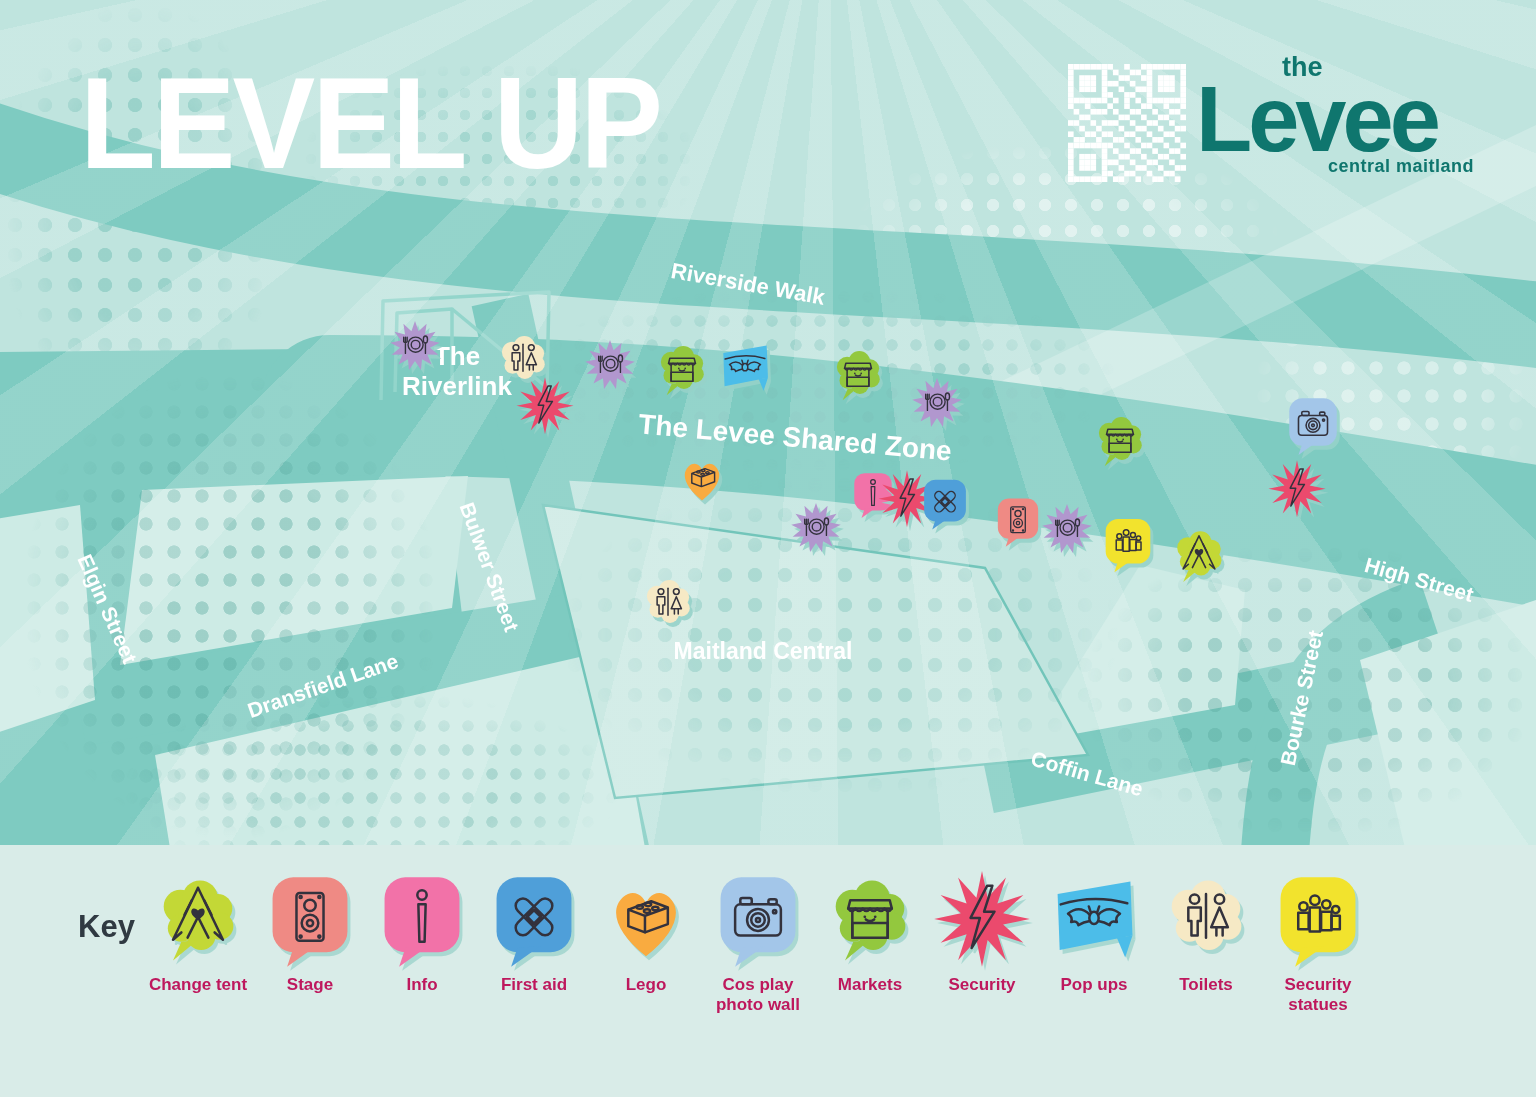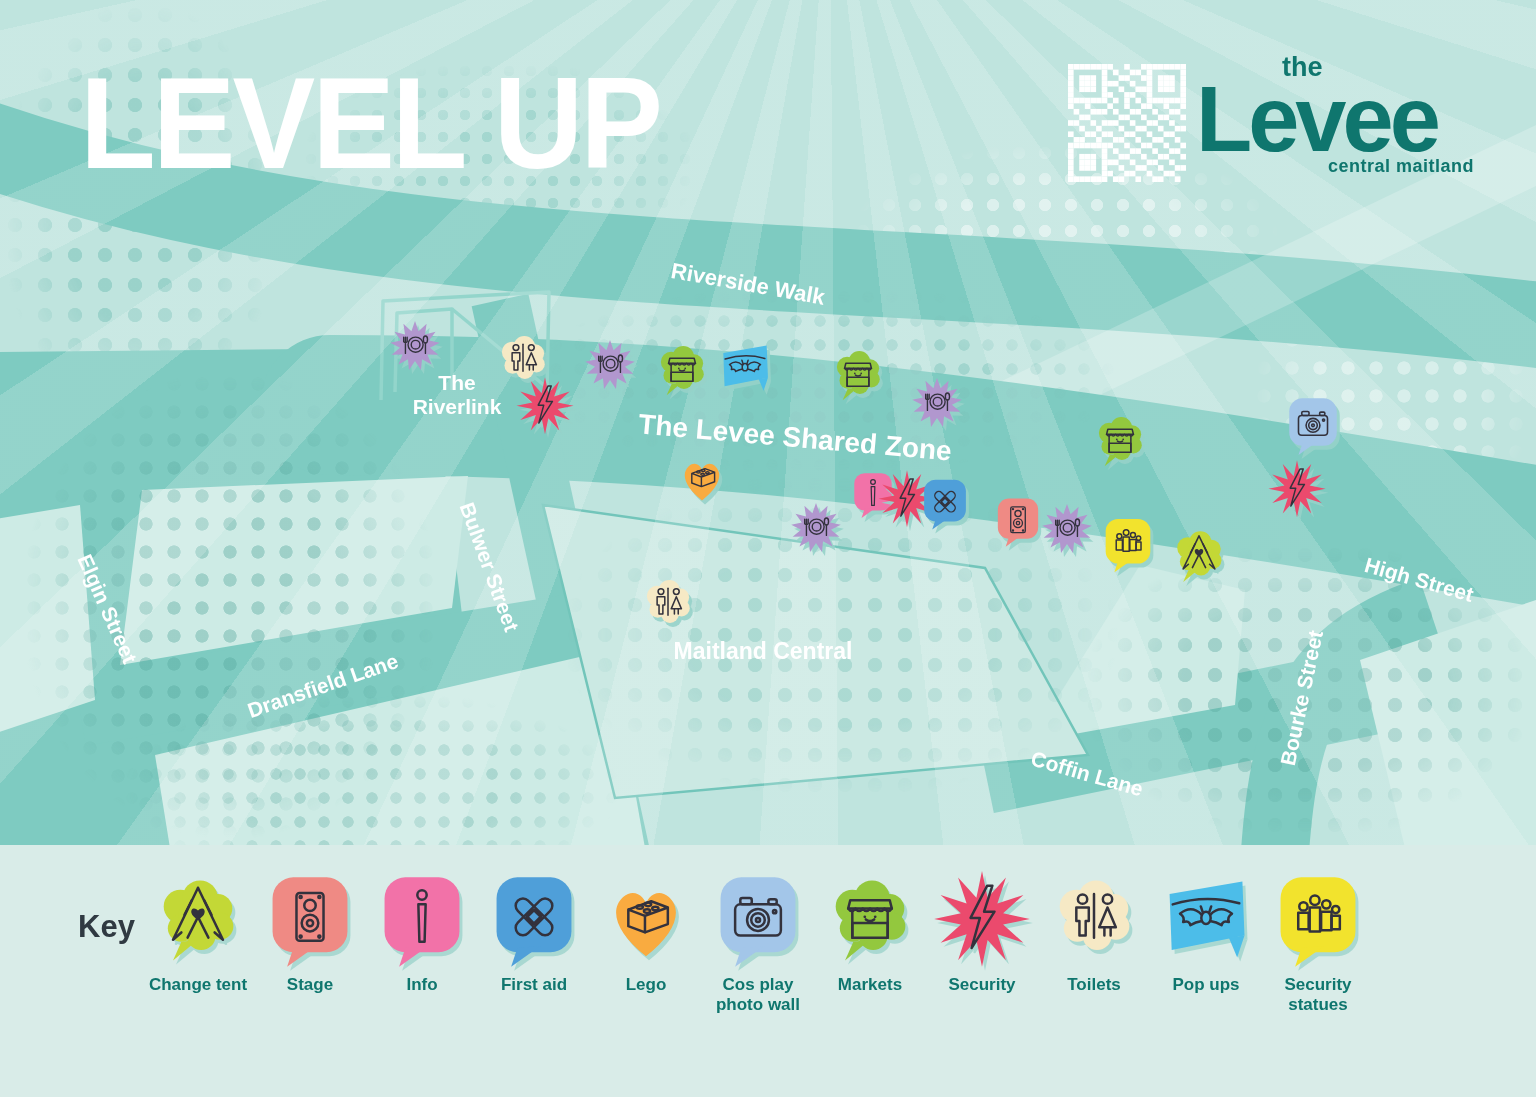--- a/index.html
+++ b/index.html
@@ -44,21 +44,21 @@
   
   .marker{position:absolute;filter:drop-shadow(3px 4px 0 rgba(150,210,201,0.9));}
   .marker svg{display:block;width:100%;height:100%;}
   
   .key-section{position:absolute;left:0;top:845px;width:1536px;height:252px;background:#d9ece8;}
   .key-heading{position:absolute;left:78px;top:64px;font-size:31px;font-weight:bold;color:#303a42;}
   #key-items{position:absolute;left:142px;top:24px;display:flex;}
   .key-item{width:112px;display:flex;flex-direction:column;align-items:center;}
   .key-icon{width:104px;height:104px;filter:drop-shadow(3px 4px 0 rgba(163,214,206,0.9));}
   .key-icon svg{width:104px;height:104px;display:block;}
-  .key-label{margin-top:2px;font-size:17px;font-weight:bold;color:#0f766e;text-align:center;line-height:1.15;}
+  .key-label{margin-top:2px;font-size:17px;font-weight:bold;color:#be185d;text-align:center;line-height:1.15;}
 </style>
 </head>
 <body>
 
 <div id="stage">
 
   <div class="dots" style="left:0;top:0;width:280px;height:420px;--c:rgba(124,195,186,0.55);--s:30px"></div>
   <div class="dots" style="left:300px;top:60px;width:400px;height:210px;--c:rgba(124,195,186,0.4);--s:22px"></div>
   <div class="dots" style="left:850px;top:140px;width:430px;height:190px;--c:rgba(255,255,255,0.45);--s:26px"></div>
   <div class="dots" style="left:1250px;top:270px;width:286px;height:260px;--c:rgba(255,255,255,0.4);--s:28px"></div>
@@ -99,21 +99,21 @@
   <div class="dots" style="left:20px;top:370px;width:420px;height:470px;--c:rgba(88,168,158,0.4);--s:28px"></div>
   <div class="dots" style="left:520px;top:285px;width:600px;height:190px;--c:rgba(124,195,186,0.45);--s:24px"></div>
   <div class="dots" style="left:560px;top:470px;width:560px;height:330px;--c:rgba(124,195,186,0.4);--s:30px"></div>
   <div class="dots" style="left:1080px;top:540px;width:456px;height:300px;--c:rgba(88,168,158,0.38);--s:30px"></div>
   <div class="dots" style="left:120px;top:690px;width:500px;height:200px;--c:rgba(88,168,158,0.3);--s:24px"></div>
 
   <div class="rays"></div>
 
   <div id="map-labels">
       <div class="map-label" style="left: 748px; top: 284px; font-size: 22px; --r: 10deg;">Riverside Walk</div>
-      <div class="map-label wrap" style="left: 457px; top: 395px; font-size: 21px; --r: 0deg; width: 120px;">The Riverlink</div>
+      <div class="map-label wrap" style="left: 457px; top: 372px; font-size: 26px; --r: 0deg; width: 120px;">The Riverlink</div>
       <div class="map-label" style="left: 795px; top: 438px; font-size: 28px; --r: 5deg;">The Levee Shared Zone</div>
       <div class="map-label" style="left: 107px; top: 609px; font-size: 21px; --r: 66deg;">Elgin Street</div>
       <div class="map-label" style="left: 489px; top: 567px; font-size: 21px; --r: 70deg;">Bulwer Street</div>
       <div class="map-label" style="left: 323px; top: 686px; font-size: 21px; --r: -19deg;">Dransfield Lane</div>
       <div class="map-label" style="left: 763px; top: 651px; font-size: 23px; --r: 0deg;">Maitland Central</div>
       <div class="map-label" style="left: 1087px; top: 774px; font-size: 21px; --r: 16deg;">Coffin Lane</div>
       <div class="map-label" style="left: 1302px; top: 698px; font-size: 21px; --r: -78deg;">Bourke Street</div>
       <div class="map-label" style="left: 1419px; top: 580px; font-size: 21px; --r: 16deg;">High Street</div>
     </div>
 
@@ -809,20 +809,35 @@
     <g fill="none" stroke="#33323d" stroke-width="2.4" stroke-linecap="round" stroke-linejoin="round">
                 <path d="M55 16 L39 47 L48 47 L40 76 L62 41 L52 41 L60 16 Z"></path>
               </g>
             </svg>
           </div>
     <div class="key-label">Security</div>
         </div>
         <div class="key-item">
           <div class="key-icon">
             <svg viewBox="0 0 100 100" xmlns="http://www.w3.org/2000/svg">
+              <polygon points="15,24 85,12 87,64 17,78" fill="#4cbde9"></polygon>
+              <polygon points="72,66 87,64 80,85" fill="#4cbde9"></polygon>
+    <g fill="none" stroke="#33323d" stroke-width="2.4" stroke-linecap="round" stroke-linejoin="round">
+                <path d="M18 34 Q50 24 82 33"></path>
+   <ellipse cx="50" cy="47" rx="4.5" ry="6"></ellipse>
+   <path d="M46 44 Q36 34 25 43 Q30 46 28 51 Q34 49 35 54 Q40 51 46 50 M54 44 Q64 34 75 43 Q70 46 72 51 Q66 49 65 54 Q60 51 54 50"></path>
+   <path d="M47 42 L45 36 M53 42 L55 36"></path>
+              </g>
+            </svg>
+          </div>
+    <div class="key-label">Pop ups</div>
+        </div>
+        <div class="key-item">
+          <div class="key-icon">
+            <svg viewBox="0 0 100 100" xmlns="http://www.w3.org/2000/svg">
               <g fill="#f6e9c5">
                 <circle cx="33" cy="36" r="16"></circle>
                 <circle cx="52" cy="28" r="17"></circle>
                 <circle cx="69" cy="38" r="14"></circle>
                 <circle cx="71" cy="55" r="13"></circle>
                 <circle cx="53" cy="64" r="14"></circle>
                 <circle cx="34" cy="57" r="13"></circle>
                 <circle cx="51" cy="46" r="20"></circle>
               </g>
     <g fill="none" stroke="#33323d" stroke-width="2.4" stroke-linecap="round" stroke-linejoin="round">
@@ -833,35 +848,20 @@
    <path d="M60 56 L60 64 M66 56 L66 64"></path>
                 <path d="M50 24 L50 66"></path>
               </g>
             </svg>
           </div>
     <div class="key-label">Toilets</div>
         </div>
         <div class="key-item">
           <div class="key-icon">
             <svg viewBox="0 0 100 100" xmlns="http://www.w3.org/2000/svg">
-              <polygon points="15,24 85,12 87,64 17,78" fill="#4cbde9"></polygon>
-              <polygon points="72,66 87,64 80,85" fill="#4cbde9"></polygon>
-    <g fill="none" stroke="#33323d" stroke-width="2.4" stroke-linecap="round" stroke-linejoin="round">
-                <path d="M18 34 Q50 24 82 33"></path>
-   <ellipse cx="50" cy="47" rx="4.5" ry="6"></ellipse>
-   <path d="M46 44 Q36 34 25 43 Q30 46 28 51 Q34 49 35 54 Q40 51 46 50 M54 44 Q64 34 75 43 Q70 46 72 51 Q66 49 65 54 Q60 51 54 50"></path>
-   <path d="M47 42 L45 36 M53 42 L55 36"></path>
-              </g>
-            </svg>
-          </div>
-    <div class="key-label">Pop ups</div>
-        </div>
-        <div class="key-item">
-          <div class="key-icon">
-            <svg viewBox="0 0 100 100" xmlns="http://www.w3.org/2000/svg">
               <rect x="14" y="8" width="72" height="72" rx="20" fill="#f2e32d"></rect>
               <polygon points="34,76 56,74 28,94" fill="#f2e32d"></polygon>
     <g fill="none" stroke="#33323d" stroke-width="2.4" stroke-linecap="round" stroke-linejoin="round">
                 <circle cx="36" cy="36" r="4"></circle>
                 <path d="M31 42 L41 42 L41 58 L31 58 Z"></path>
    <circle cx="47" cy="30" r="4.5"></circle>
                 <path d="M42 37 L52 37 L52 60 L42 60 Z"></path>
    <circle cx="58" cy="34" r="4"></circle>
                 <path d="M53 41 L63 41 L63 59 L53 59 Z"></path>
    <circle cx="67" cy="39" r="3.5"></circle>

